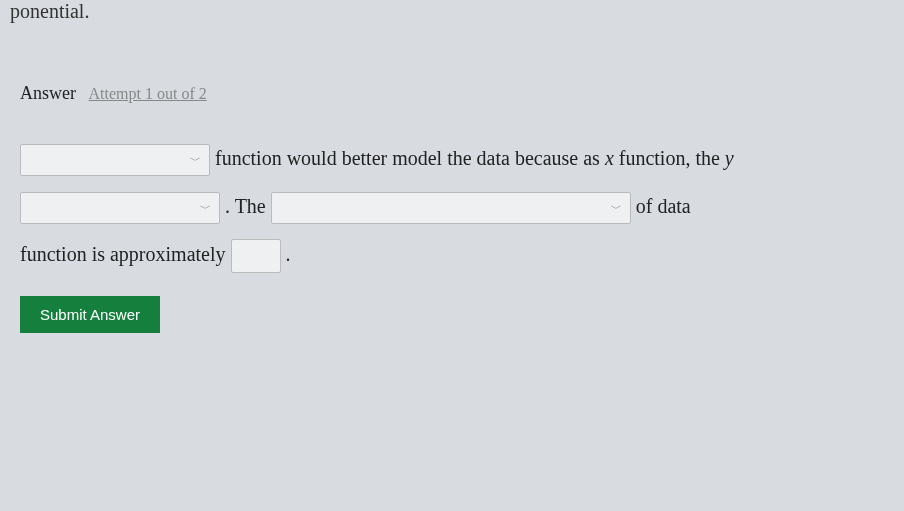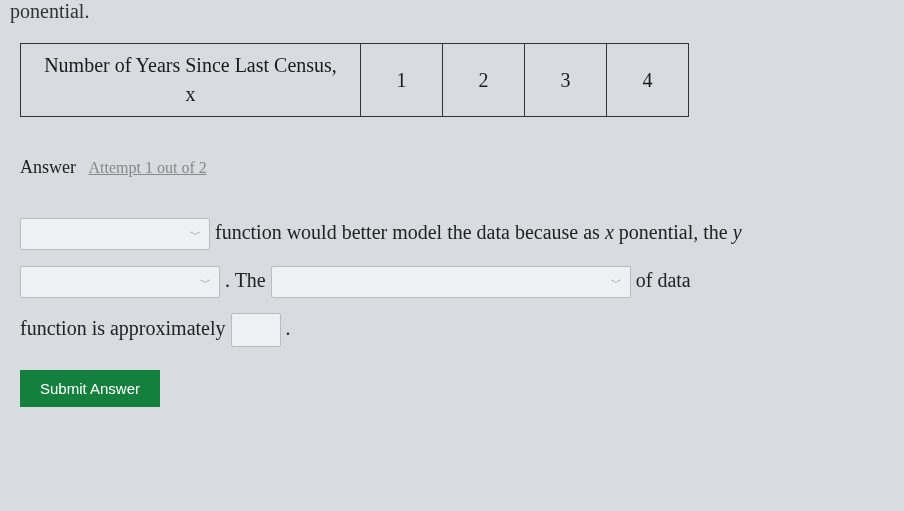--- a/index.html
+++ b/index.html
@@ -103,44 +103,34 @@
     .italic { font-style: italic; }
   </style>
 </head>
 <body>
 
 <div class="page">
   <div class="partial-text">ponential.</div>
 
   <table class="data-table">
     <tbody>
-        <tr>
-      <td class="row-label">
-        <span>Number of Years Since Last Census,</span>
-        <span class="sub">x</span>
-      </td>
-      <td class="data-cell">1</td>
-      <td class="data-cell">2</td>
-      <td class="data-cell">3</td>
-      <td class="data-cell">4</td>
-    </tr>
   </tbody>
     </table>
 
   <div class="answer-section">
     <div class="answer-header">
       <span class="label">Answer</span>
       <span class="attempt">Attempt 1 out of 2</span>
     </div>
 
     <div class="fill-in">
       <span class="dropdown small">
         <span class="chevron">﹀</span>
       </span>
-      <span> function would better model the data because as </span><span class="italic">x</span><span> ponential, the </span><span class="italic">y</span>
+      <span> function would better model the data because as </span><span class="italic">x</span><span> function, the </span><span class="italic">y</span>
       <br>
       <span class="dropdown medium">
         <span class="chevron">﹀</span>
       </span>
       <span> . The </span>
       <span class="dropdown large">
         <span class="chevron">﹀</span>
       </span>
       <span> of data</span>
       <br>

